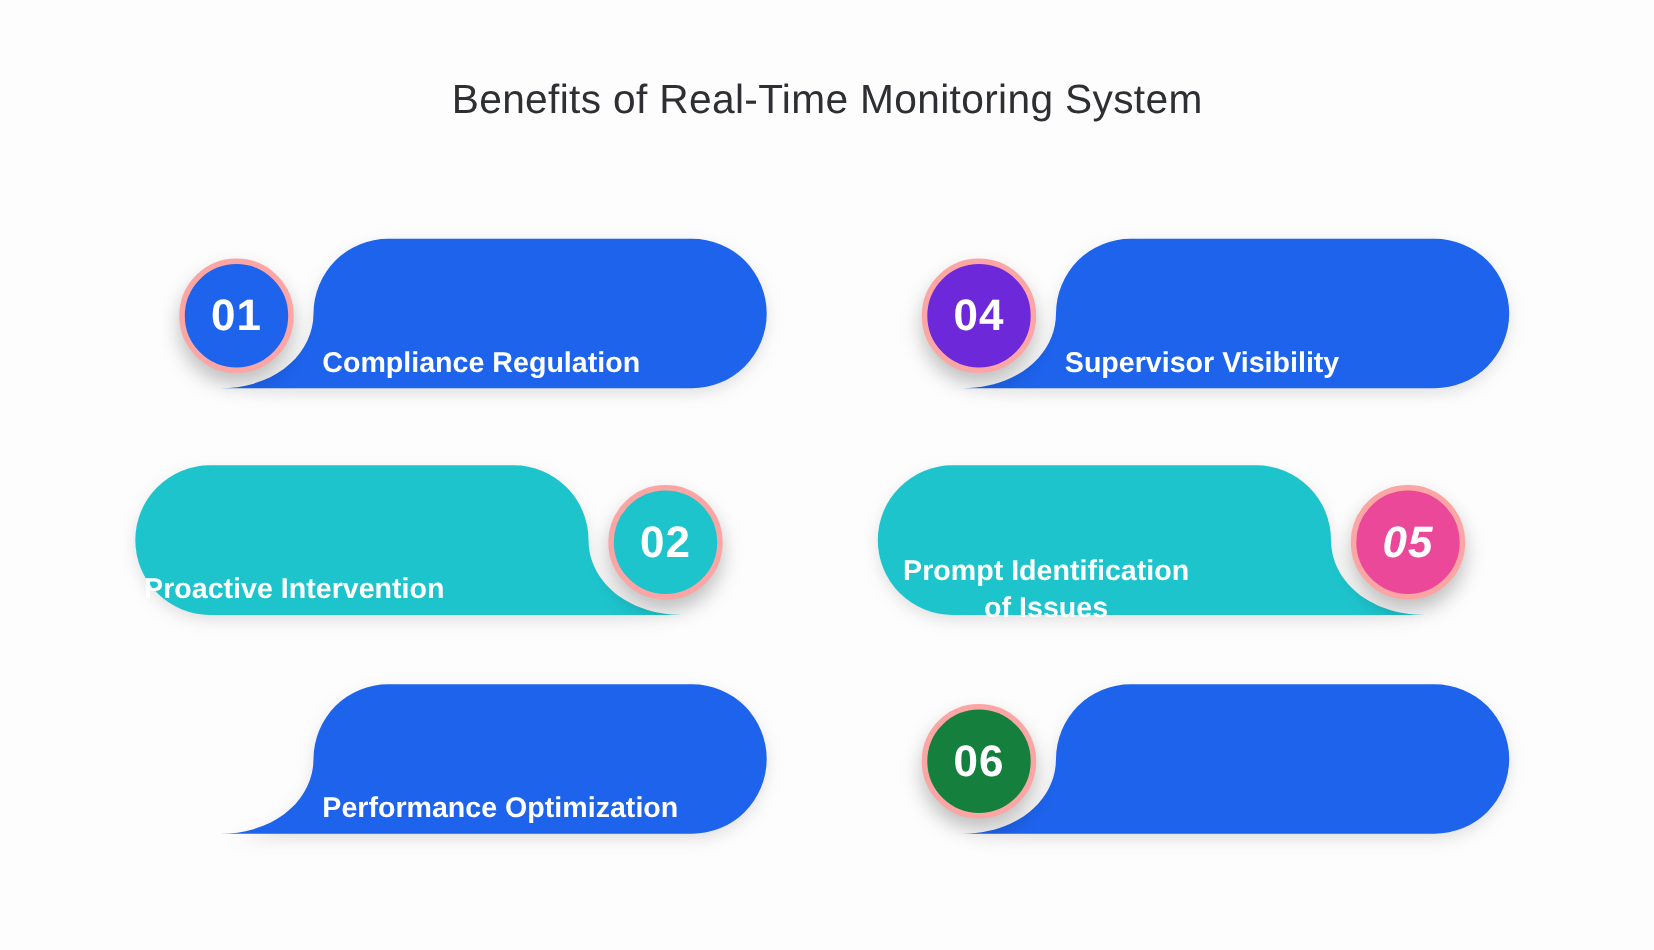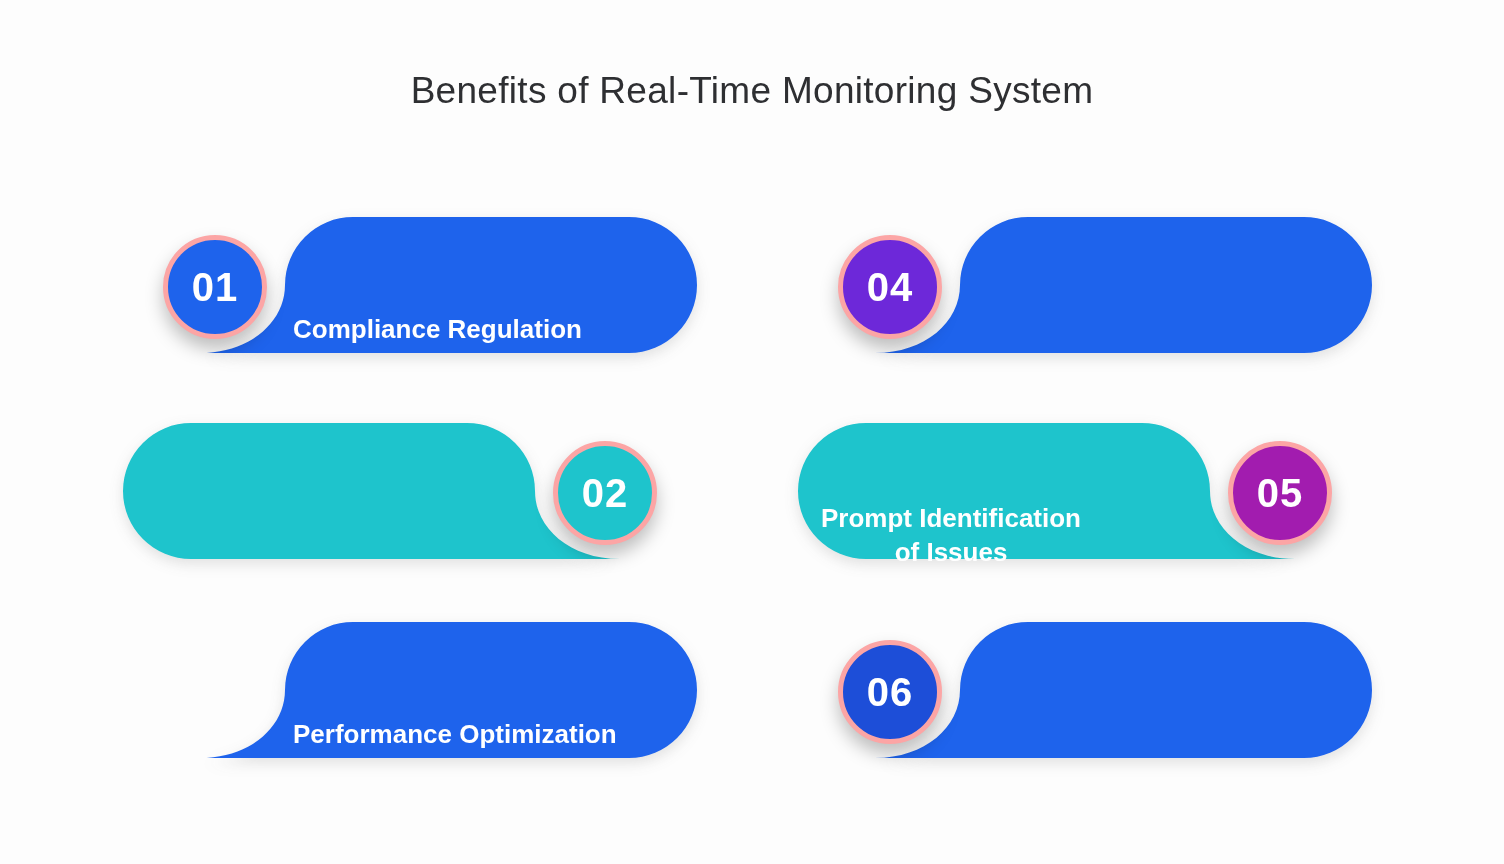--- a/index.html
+++ b/index.html
@@ -51,57 +51,63 @@
     </div>
     <div class="badge" style="background-color: rgb(30, 99, 236);">
       <span>01</span>
     </div>
   </div>
 
   <div class="item tail-right" style="left:120px;top:423px;">
     <svg class="pill" viewBox="0 0 500 140" aria-hidden="true">
       <path fill="#1ec4cc" d="M153 0 H429 A68 68 0 0 1 429 136 H0 C50 136 85 105 85 68 A68 68 0 0 1 153 0 Z"></path>
     </svg>
+    <div class="label">
+      <span>Proactive Intervention</span>
+    </div>
     <div class="badge" style="background-color: rgb(30, 196, 204);">
       <span>02</span>
     </div>
   </div>
 
   <div class="item tail-left" style="left:200px;top:622px;">
     <svg class="pill" viewBox="0 0 500 140" aria-hidden="true">
       <path fill="#1e63ec" d="M153 0 H429 A68 68 0 0 1 429 136 H0 C50 136 85 105 85 68 A68 68 0 0 1 153 0 Z"></path>
     </svg>
     <div class="label">
       <span>Performance Optimization</span>
     </div>
   </div>
 
   <div class="item tail-left" style="left:875px;top:217px;">
     <svg class="pill" viewBox="0 0 500 140" aria-hidden="true">
       <path fill="#1e63ec" d="M153 0 H429 A68 68 0 0 1 429 136 H0 C50 136 85 105 85 68 A68 68 0 0 1 153 0 Z"></path>
     </svg>
+    <div class="label">
+      <span>Supervisor Visibility</span>
+    </div>
     <div class="badge" style="background-color: #6d28d9;">
       <span>04</span>
     </div>
   </div>
 
   <div class="item tail-right two-line" style="left:795px;top:423px;">
     <svg class="pill" viewBox="0 0 500 140" aria-hidden="true">
       <path fill="#1ec4cc" d="M153 0 H429 A68 68 0 0 1 429 136 H0 C50 136 85 105 85 68 A68 68 0 0 1 153 0 Z"></path>
     </svg>
     <div class="label">
       <span>Prompt Identification of Issues</span>
     </div>
-    <div class="badge" style="background-color: #a21caf;">
+    <div class="badge" style="background-color: #ec4899; font-style: italic;">
       <span>05</span>
     </div>
   </div>
 
   <div class="item tail-left two-line" style="left:875px;top:622px;">
     <svg class="pill" viewBox="0 0 500 140" aria-hidden="true">
       <path fill="#1e63ec" d="M153 0 H429 A68 68 0 0 1 429 136 H0 C50 136 85 105 85 68 A68 68 0 0 1 153 0 Z"></path>
     </svg>
-    <div class="badge" style="background-color: #1d4ed8;">
+    <div class="badge" style="background-color: #15803d;">
       <span>06</span>
     </div>
   </div>
 
 </div>
 
 </body></html>

